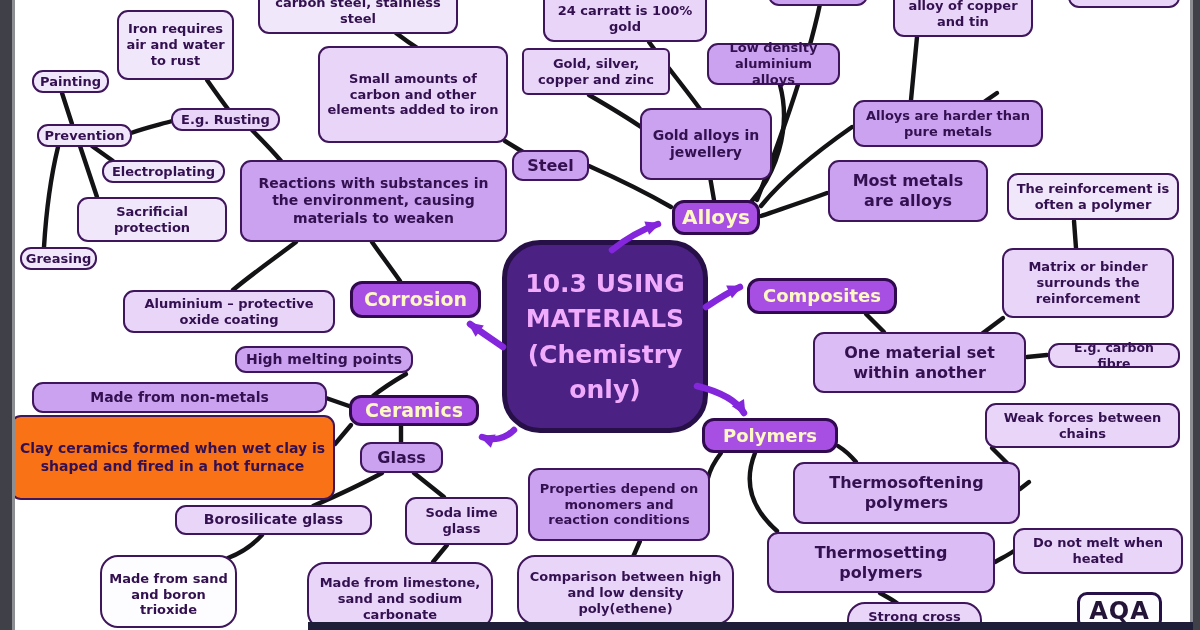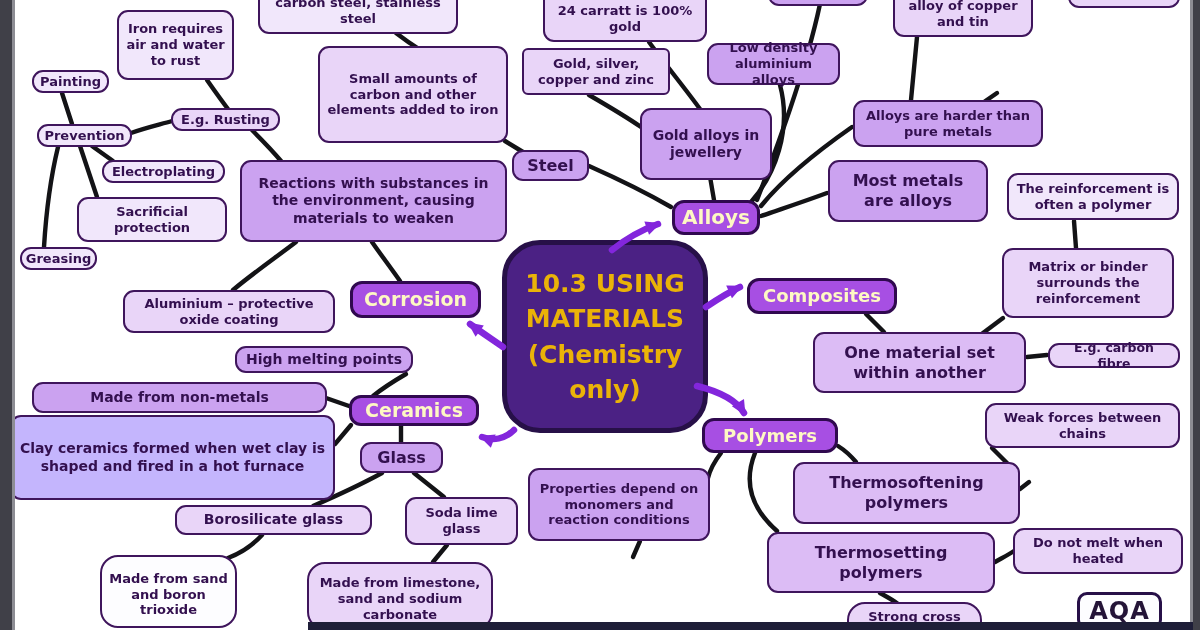--- a/index.html
+++ b/index.html
@@ -11,21 +11,21 @@
   #arrow-svg{z-index:3;}
   #node-layer{position:absolute;left:0;top:0;width:1200px;height:630px;z-index:2;}
   .node{position:absolute;border:2.5px solid #3f155c;border-radius:11px;
         display:flex;align-items:center;justify-content:center;text-align:center;
         font-weight:bold;color:#33104f;font-size:13px;line-height:1.22;
         padding:2px 6px;box-sizing:border-box;}
   .node.branch{border-width:3px;border-color:#30094f;border-radius:12px;color:#fef9c3;}
   .node.anchor-bottom{align-items:flex-end;padding-bottom:5px;}
   .node.anchor-top{align-items:center;padding-top:8px;border-radius:18px;}
   #central-node{position:absolute;z-index:2;background:#4b2184;border:5px solid #271048;
-        border-radius:38px;color:#eab308;font-weight:bold;font-size:25px;line-height:1.42;
+        border-radius:38px;color:#f0abfc;font-weight:bold;font-size:25px;line-height:1.42;
         display:flex;align-items:center;justify-content:center;text-align:center;
         white-space:pre-line;box-sizing:border-box;}
   #aqa-logo{position:absolute;z-index:2;background:#fdfdff;border:3.5px solid #271048;
         border-radius:10px;display:flex;align-items:center;justify-content:center;
         font-weight:bold;font-size:24px;letter-spacing:1px;color:#241438;box-sizing:border-box;}
   .frame{position:absolute;z-index:5;}
   #frame-left{left:0;top:0;width:12px;height:630px;background:#404048;}
   #frame-left-edge{left:12px;top:0;width:3px;height:630px;background:#8d8d94;}
   #frame-right{right:0;top:0;width:7px;height:630px;background:#404048;}
   #frame-right-edge{right:7px;top:0;width:3px;height:630px;background:#8d8d94;}
@@ -179,30 +179,33 @@
       </div>
       <div class="node light" style="left: 1013px; top: 528px; width: 170px; height: 46px; background: rgb(233, 213, 248);">
         <span>Do not melt when heated</span>
       </div>
       <div class="node light anchor-top" style="left: 847px; top: 602px; width: 135px; height: 40px; background: rgb(233, 213, 248);">
         <span>Strong cross links</span>
       </div>
       <div class="node medium" style="left: 528px; top: 468px; width: 182px; height: 73px; background: rgb(203, 162, 240);">
         <span>Properties depend on monomers and reaction conditions</span>
       </div>
+      <div class="node light anchor-top" style="left: 517px; top: 555px; width: 217px; height: 70px; background: rgb(233, 213, 248);">
+        <span>Comparison between high and low density poly(ethene)</span>
+      </div>
       <div class="node medium" style="left: 235px; top: 346px; width: 178px; height: 27px; background: rgb(203, 162, 240); font-size: 14px;">
         <span>High melting points</span>
       </div>
       <div class="node branch" style="left: 349px; top: 395px; width: 130px; height: 31px; background: rgb(167, 79, 227); font-size: 19px;">
         <span>Ceramics</span>
       </div>
       <div class="node medium" style="left: 32px; top: 382px; width: 295px; height: 31px; background: rgb(203, 162, 240); font-size: 14px;">
         <span>Made from non-metals</span>
       </div>
-      <div class="node medium" style="left: 10px; top: 415px; width: 325px; height: 85px; background: #c4b5fd; font-size: 14px;">
+      <div class="node medium" style="left: 10px; top: 415px; width: 325px; height: 85px; background: #f97316; font-size: 14px;">
         <span>Clay ceramics formed when wet clay is shaped and fired in a hot furnace</span>
       </div>
       <div class="node medium" style="left: 360px; top: 442px; width: 83px; height: 31px; background: rgb(203, 162, 240); font-size: 16px;">
         <span>Glass</span>
       </div>
       <div class="node light" style="left: 175px; top: 505px; width: 197px; height: 30px; background: rgb(233, 213, 248); font-size: 14px;">
         <span>Borosilicate glass</span>
       </div>
       <div class="node light" style="left: 405px; top: 497px; width: 113px; height: 48px; background: rgb(233, 213, 248);">
         <span>Soda lime glass</span>

